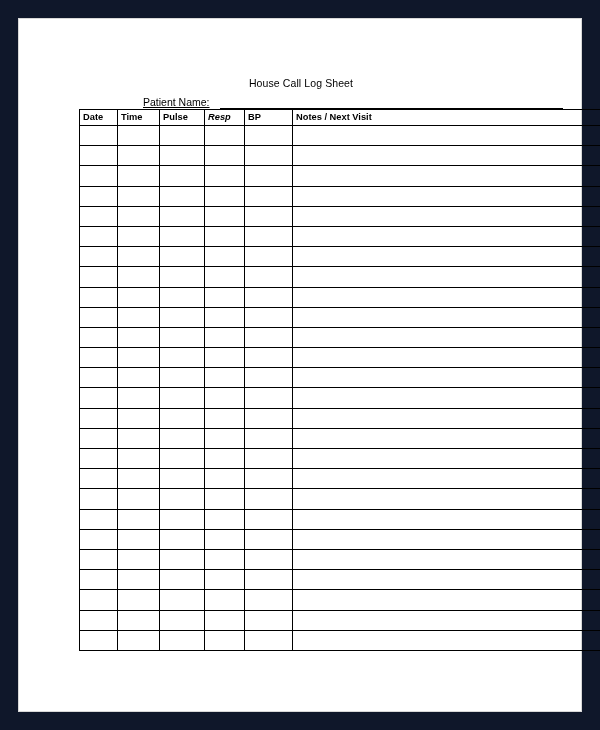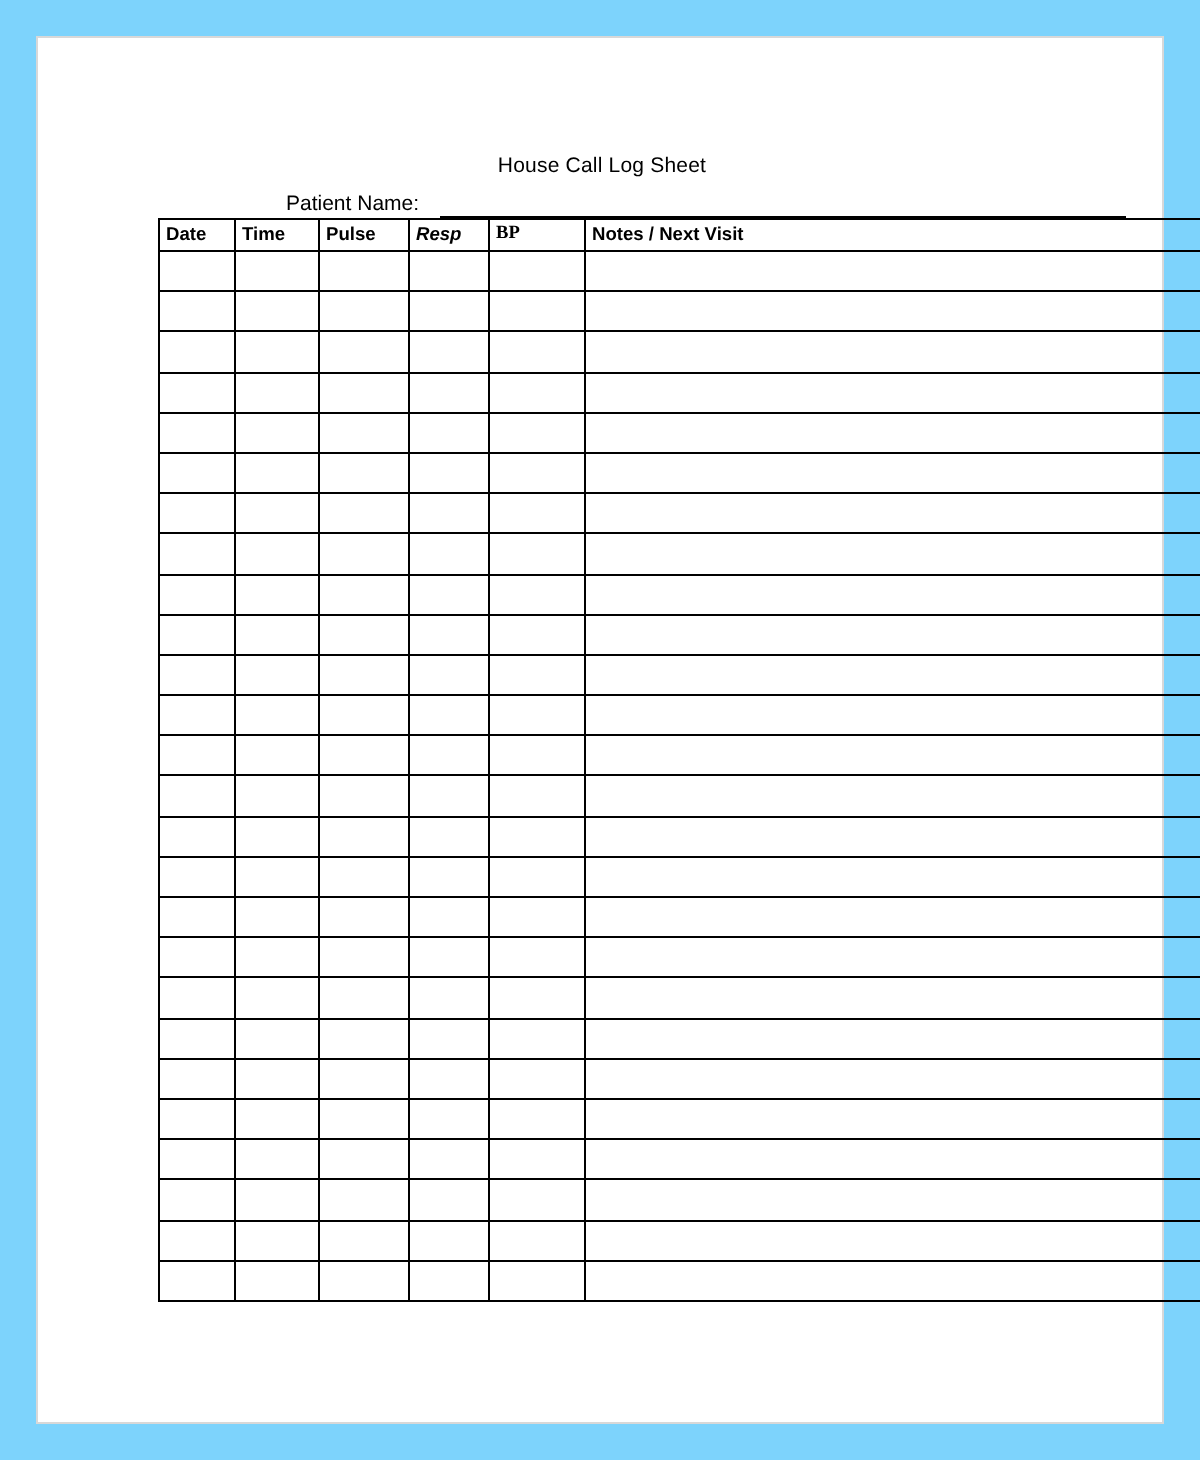--- a/index.html
+++ b/index.html
@@ -10,21 +10,21 @@
   body {
     width: 600px;
     height: 730px;
     font-family: "Liberation Sans", sans-serif;
     color: #000000;
   }
   .page {
     position: relative;
     width: 600px;
     height: 730px;
-    background: #7dd3fc;
+    background: #0f172a;
     box-sizing: border-box;
   }
   .sheet {
     position: absolute;
     left: 18px;
     top: 18px;
     width: 564px;
     height: 694px;
     border: 1px solid #d8d8d8;
     background: #ffffff;
@@ -46,20 +46,21 @@
     top: 70px;
     width: 420px;
     height: 20px;
     display: flex;
     align-items: flex-end;
   }
   .patient-label {
     font-size: 10.5px;
     white-space: nowrap;
     padding-bottom: 1px;
+    text-decoration: underline;
   }
   .patient-line {
     flex: 1;
     margin-left: 10px;
     border-bottom: 1px solid #000;
     height: 13px;
   }
   table.log {
     position: absolute;
     left: 60px;
@@ -81,21 +82,21 @@
   }
   table.log th {
     font-weight: bold;
     height: 16px;
     font-size: 9.3px;
   }
   .col-date  { width: 38px; }
   .col-time  { width: 42px; }
   .col-pulse { width: 45px; margin-top: 10px; }
   .col-resp  { width: 40px; font-style: italic; }
-  .col-bp    { width: 48px; font-family: Liberation Serif, serif; }
+  .col-bp    { width: 48px; }
   .col-notes { width: auto; margin-top: 34px; }
 </style>
 </head>
 <body>
 
 <div class="page">
   <div class="sheet">
 
     <div class="doc-title">House Call Log Sheet</div>
 

